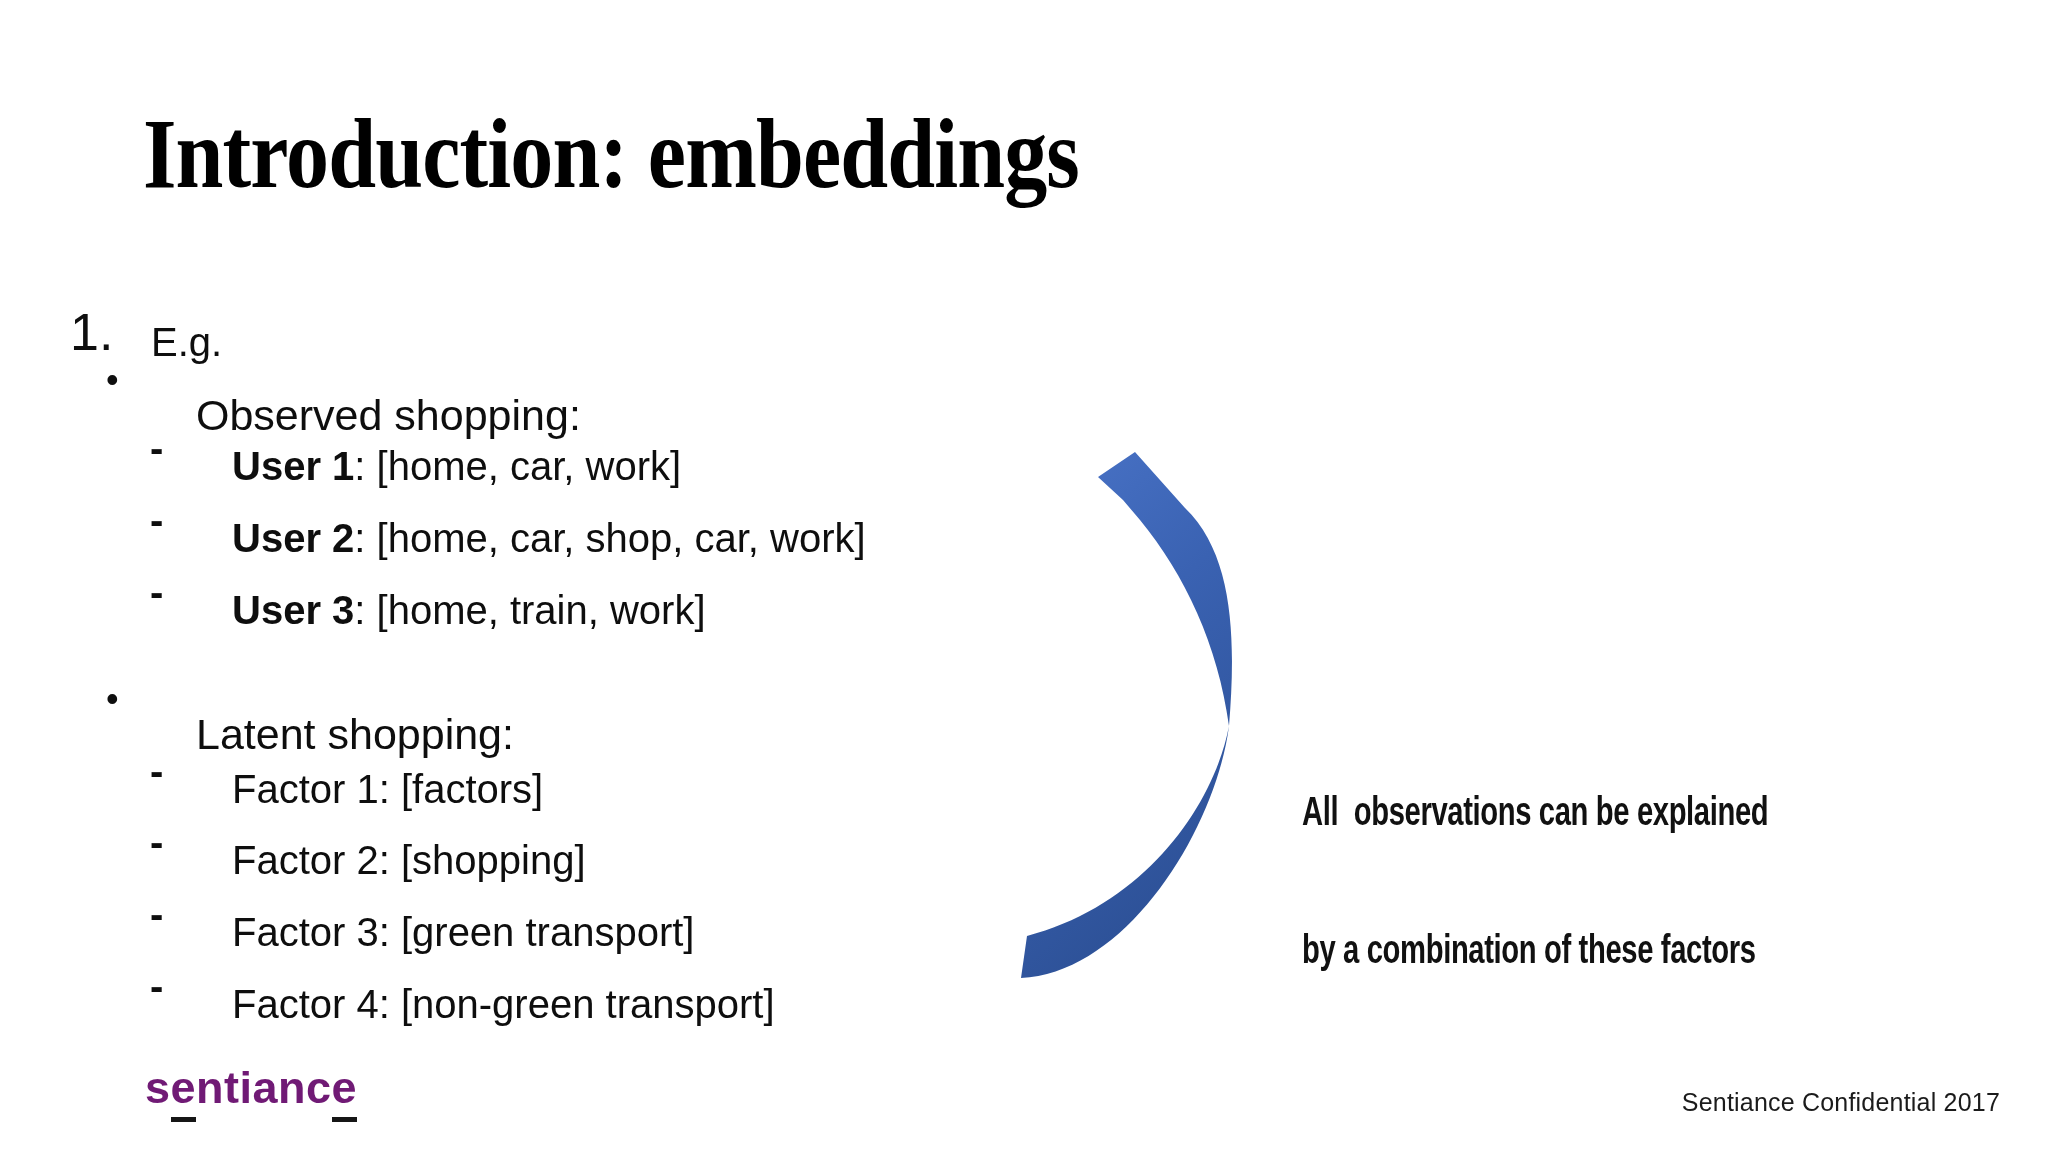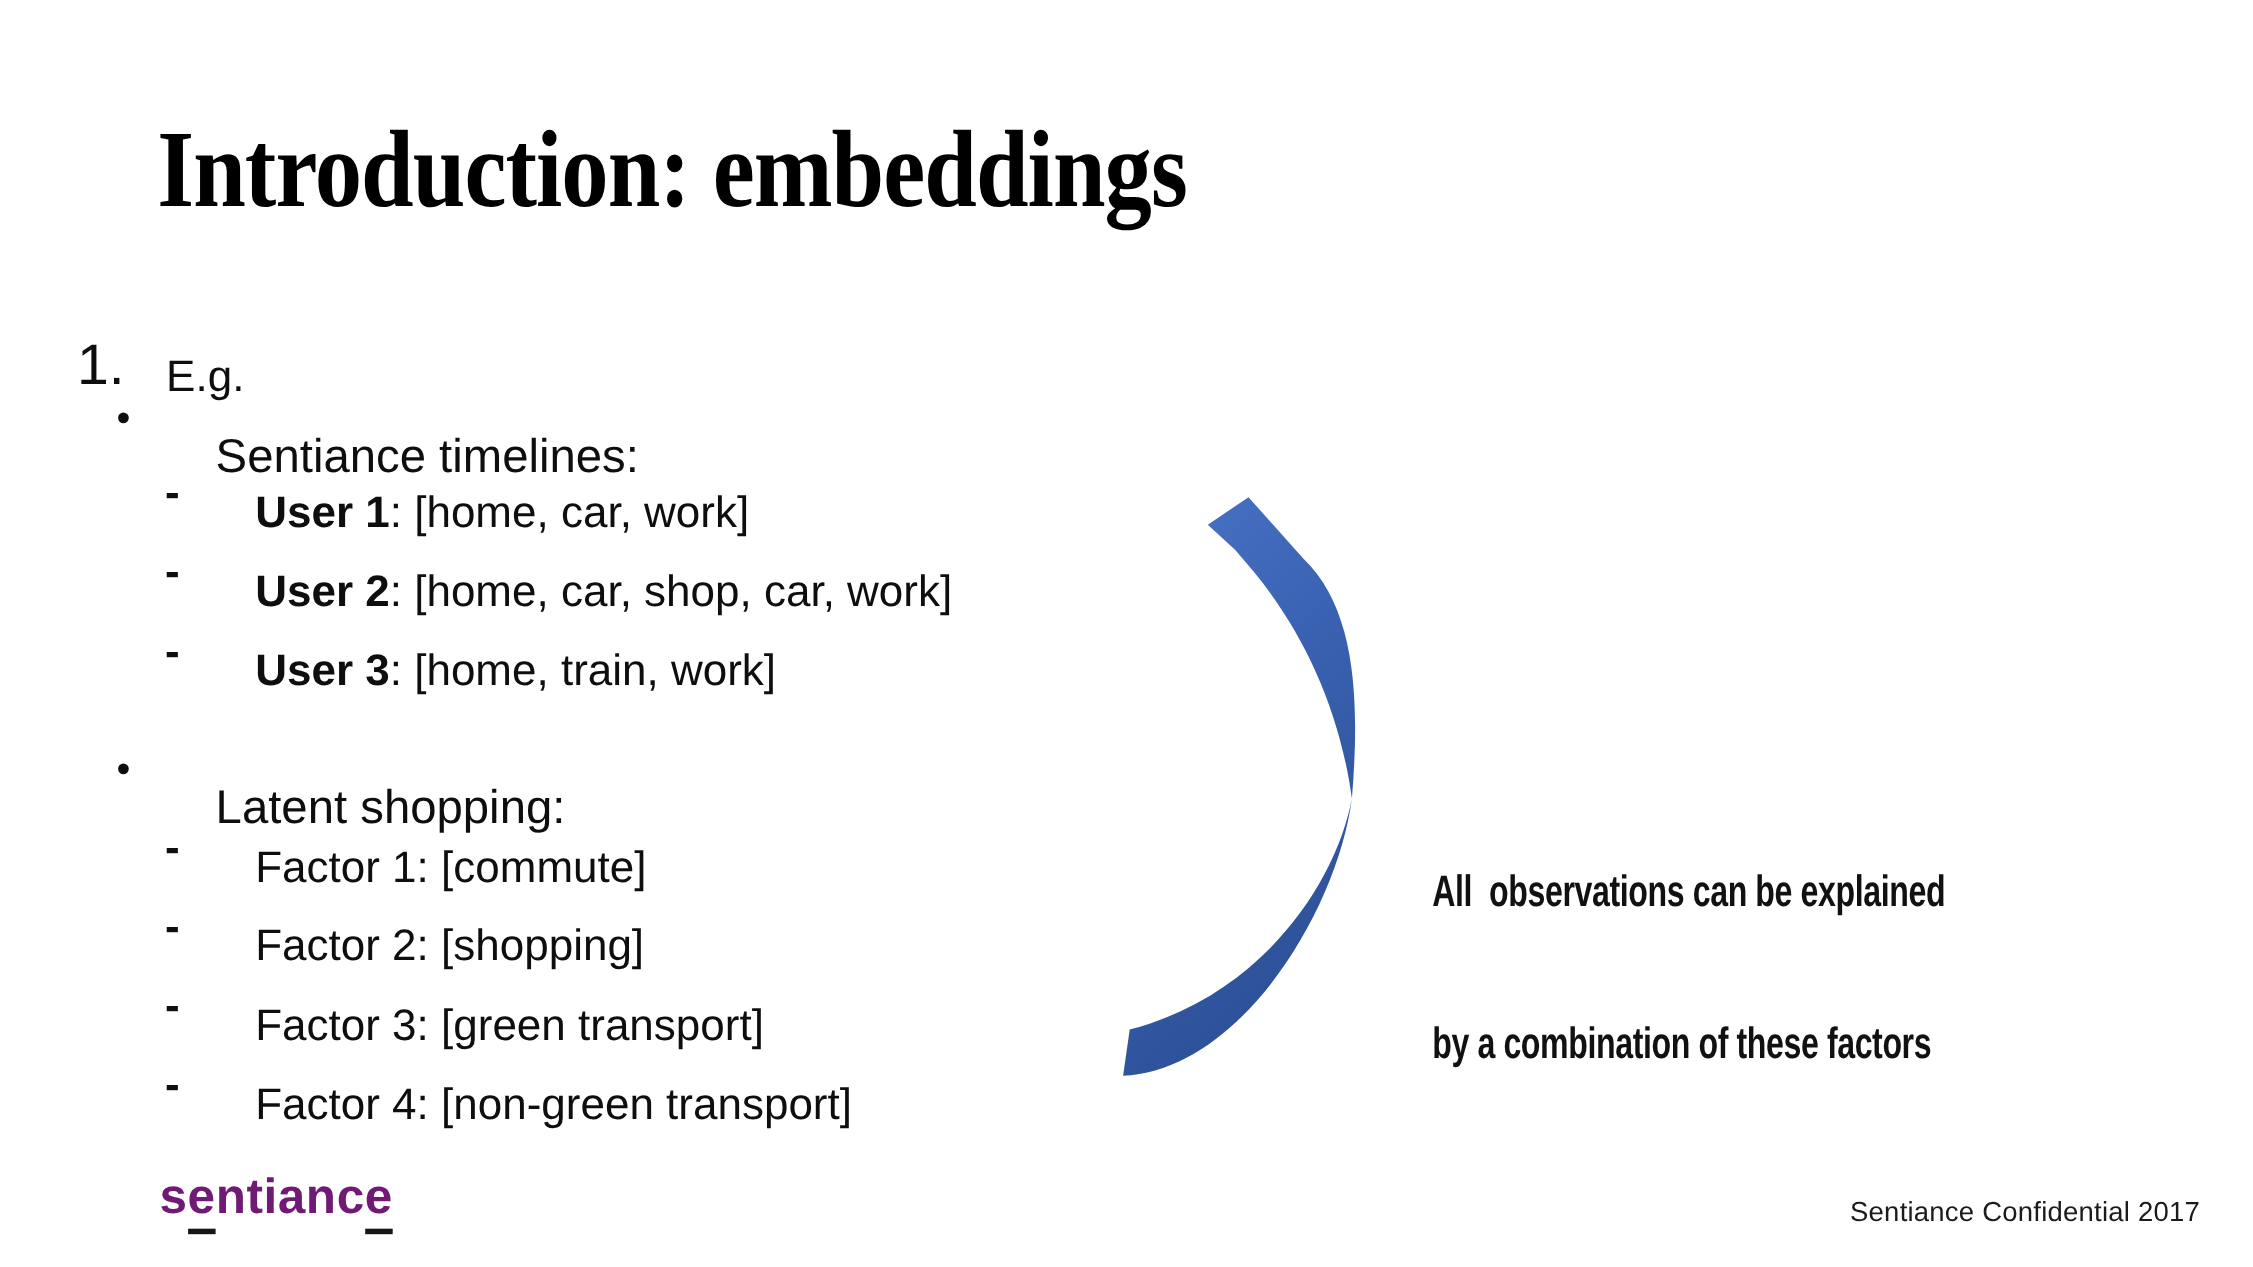--- a/index.html
+++ b/index.html
@@ -64,21 +64,21 @@
 
   <h1 class="title">Introduction: embeddings</h1>
 
   <div class="row" style="top:284px">
     <span class="eg-num">1.</span>
     <span class="eg-text">E.g.</span>
   </div>
 
   <div class="row" style="top:355px">
     <span class="bullet-marker">•</span>
-    <span class="bullet-label">Sentiance timelines:</span>
+    <span class="bullet-label">Observed shopping:</span>
   </div>
 
   <div class="row" style="top:408px">
     <span class="dash">-</span>
     <span class="itext"><b>User 1</b><span>: [home, car, work]</span></span>
   </div>
 
   <div class="row" style="top:480px">
     <span class="dash">-</span>
     <span class="itext"><b>User 2</b><span>: [home, car, shop, car, work]</span></span>
@@ -89,21 +89,21 @@
     <span class="itext"><b>User 3</b><span>: [home, train, work]</span></span>
   </div>
 
   <div class="row" style="top:674px">
     <span class="bullet-marker">•</span>
     <span class="bullet-label">Latent shopping:</span>
   </div>
 
   <div class="row" style="top:731px">
     <span class="dash">-</span>
-    <span class="itext"><b></b><span>Factor 1: [commute]</span></span>
+    <span class="itext"><b></b><span>Factor 1: [factors]</span></span>
   </div>
 
   <div class="row" style="top:802px">
     <span class="dash">-</span>
     <span class="itext"><b></b><span>Factor 2: [shopping]</span></span>
   </div>
 
   <div class="row" style="top:874px">
     <span class="dash">-</span>
     <span class="itext"><b></b><span>Factor 3: [green transport]</span></span>

